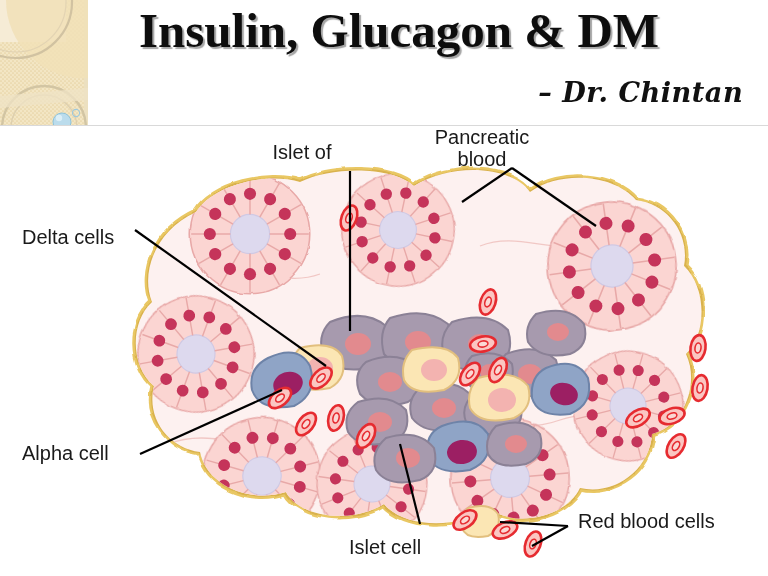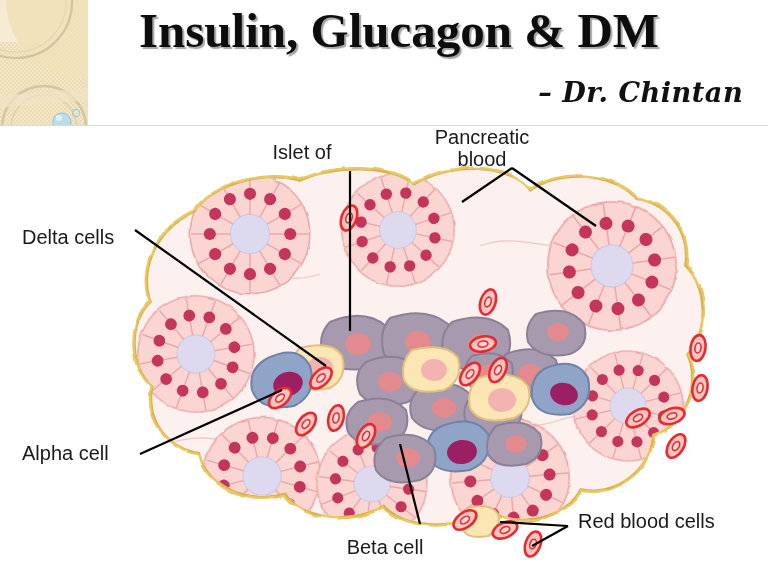--- a/index.html
+++ b/index.html
@@ -977,21 +977,21 @@
 
     <div class="cap" style="left:22px; top:100px;">
       <div>Delta cells</div>
     </div>
 
     <div class="cap" style="left:22px; top:316px;">
       <div>Alpha cell</div>
     </div>
 
     <div class="cap ctr" style="left:325px; top:410px; width:120px;">
-      <div>Beta cell</div>
+      <div>Islet cell</div>
     </div>
 
     <div class="cap" style="left:578px; top:384px;">
       <div>Red blood cells</div>
     </div>
 
   </div>
 </div>
 
 </body></html>

